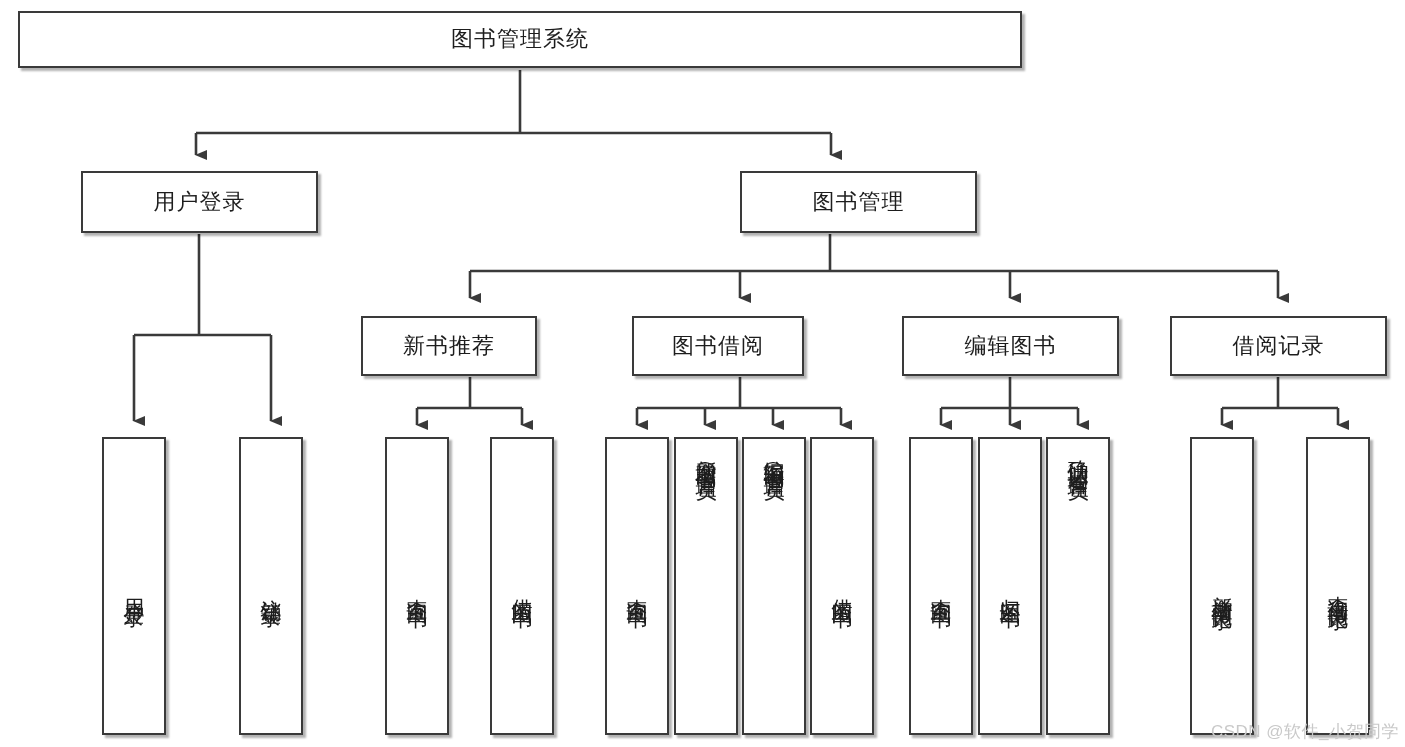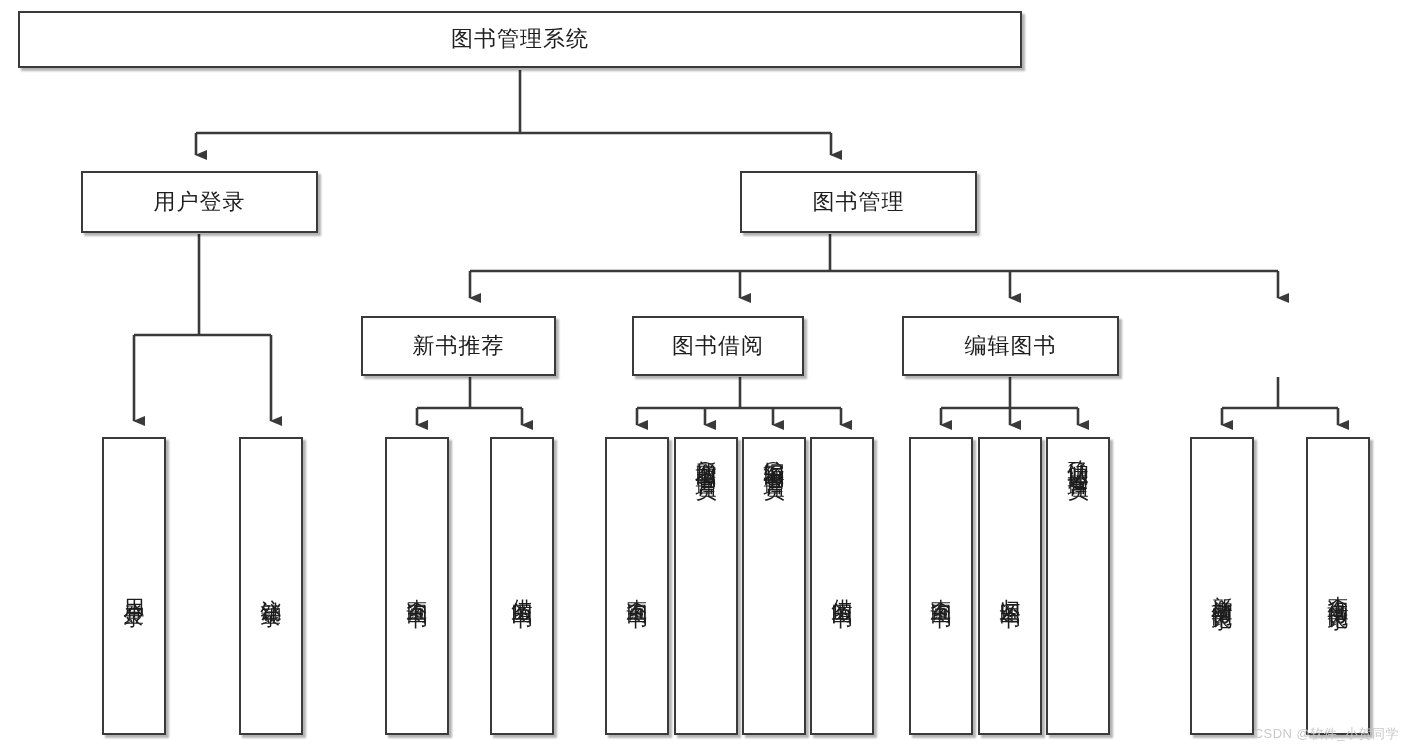--- a/index.html
+++ b/index.html
@@ -63,21 +63,21 @@
     width: 100%;
     height: 100%;
     justify-content: center;
   }
   .vwrap.center { align-items: center; }
   .vwrap.top { align-items: flex-start; }
   #watermark {
     position: absolute;
     right: 6px;
     bottom: 4px;
-    font-size: 13px;
+    font-size: 17px;
     color: #c9c9c9;
     letter-spacing: 0.5px;
     z-index: 3;
     white-space: nowrap;
   }
 </style>
 </head>
 <body>
 
 <div id="canvas">
@@ -137,32 +137,35 @@
   </div>
 
   <div class="node horiz" style="left:81px; top:171px; width:237px; height:62px;">
     <span>用户登录</span>
   </div>
 
   <div class="node horiz" style="left:711px; top:171px; width:237px; height:62px;margin-left:29px;">
     <span>图书管理</span>
   </div>
 
-  <div class="node horiz" style="left:361px; top:316px; width:195px; height:60px;">
+  <div class="node horiz" style="left:361px; top:316px; width:176px; height:60px;">
     <span>新书推荐</span>
   </div>
 
   <div class="node horiz" style="left:632px; top:316px; width:172px; height:60px;">
     <span>图书借阅</span>
   </div>
 
   <div class="node horiz" style="left:902px; top:316px; width:217px; height:60px;">
     <span>编辑图书</span>
   </div>
 
+  <div class="node horiz" style="left:1170px; top:316px; width:217px; height:60px;">
+    <span>借阅记录</span>
+  </div>
 
   <div class="node vert" style="left:102px; top:437px; width:64px; height:298px;">
     <div class="vwrap center">
       <span class="vtext">用户登录</span>
     </div>
   </div>
 
   <div class="node vert" style="left:239px; top:437px; width:64px; height:298px;">
     <div class="vwrap center">
       <span class="vtext">注销登录</span>

